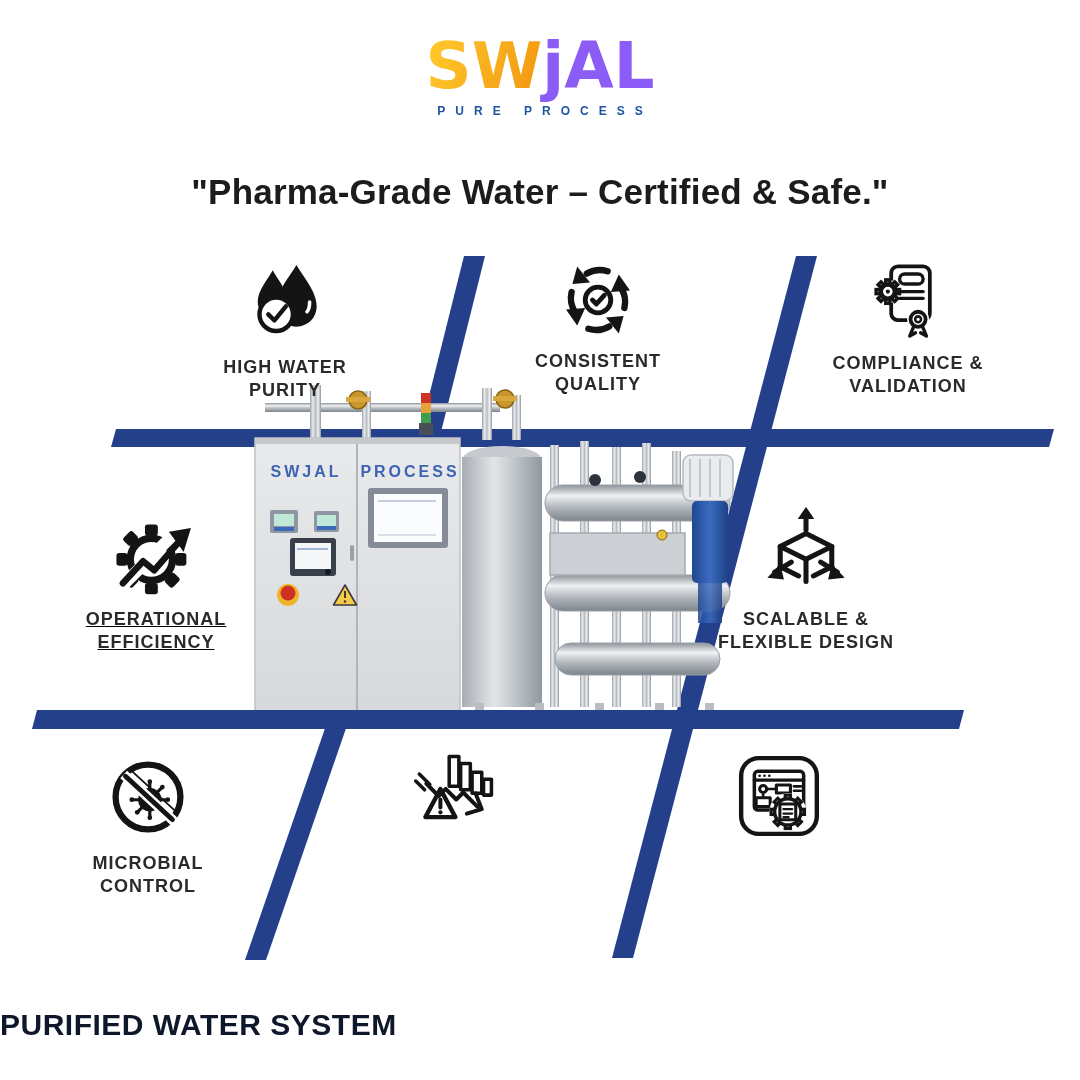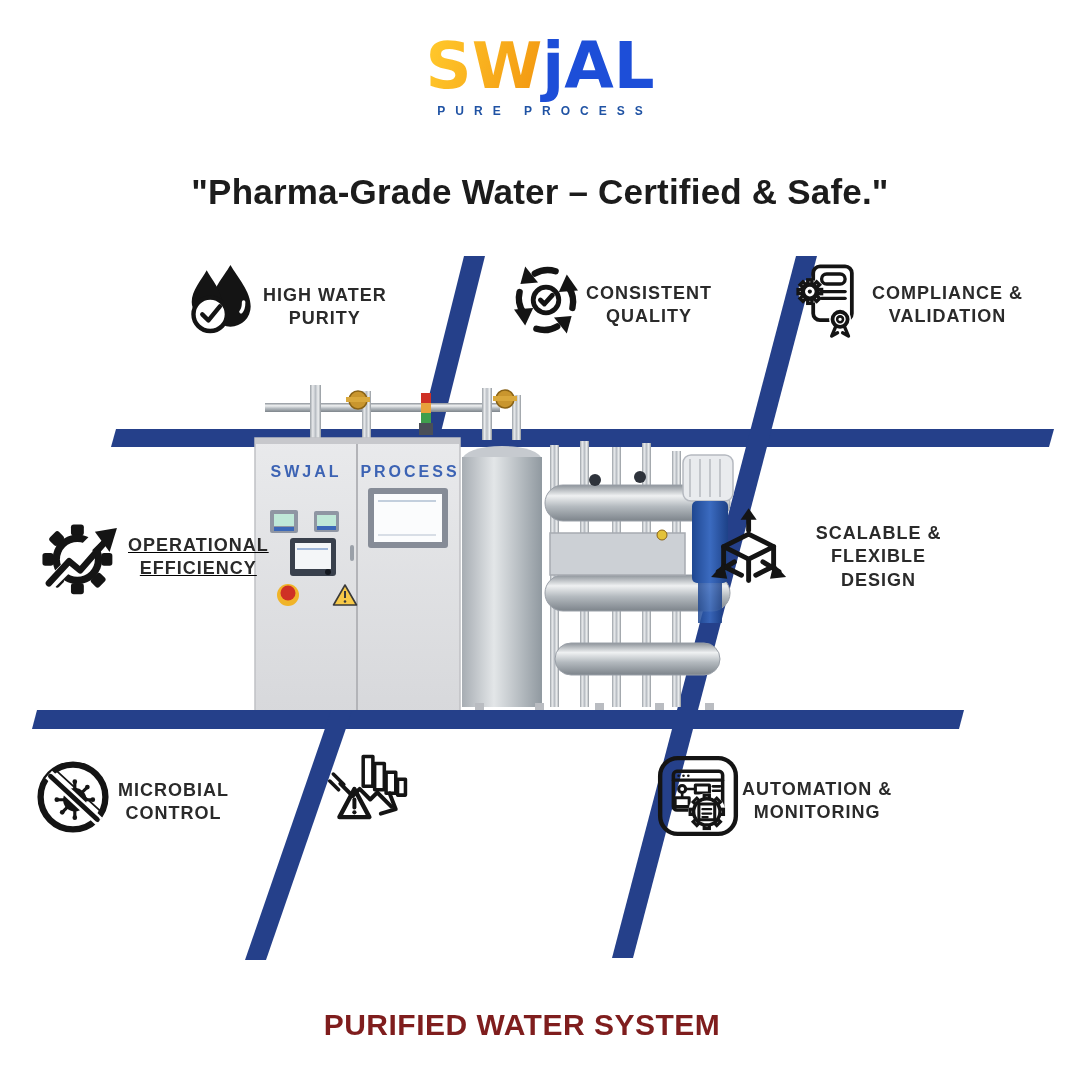--- a/index.html
+++ b/index.html
@@ -14,51 +14,51 @@
   
   .logo { position:absolute; left:0; top:34px; width:1080px; text-align:center; z-index:3; }
   .logo-word {
     font-family:"DejaVu Sans", sans-serif; font-weight:bold; font-size:64px;
     letter-spacing:0px; line-height:1;
   }
   .logo-sw {
     background:linear-gradient(110deg,#ffc62a 10%,#f39a12 90%);
     -webkit-background-clip:text; background-clip:text; color:transparent;
   }
-  .logo-jal { color:#1d4ed8; }
+  .logo-jal { color:#8b5cf6; }
   .logo-tagline {
     margin-top:6px; color:#2053a4; font-size:12px; font-weight:bold;
     letter-spacing:10px; text-indent:10px;
   }
 
   
   .headline {
     position:absolute; left:0; top:172px; width:1080px; text-align:center; z-index:3;
     font-size:35px; font-weight:bold; color:#1c1c1c; letter-spacing:0.2px;
   }
   .footer-title {
-    position:absolute; left:0; top:1008px; width:1044px; text-align:center; z-index:3;
-    font-size:30px; font-weight:bold; color:#7f1d1d; letter-spacing:0.5px;
+    position:absolute; left:0; top:1008px; width:1044px; text-align:left; z-index:3;
+    font-size:30px; font-weight:bold; color:#0f172a; letter-spacing:0.5px;
   }
 
   
   .feature {
-    position:absolute; display:flex; flex-direction:row; align-items:center;
+    position:absolute; display:flex; flex-direction:column; align-items:center;
     z-index:3; text-align:center;
   }
   .feature .icon { display:block; }
   .feature .label {
     margin-top:10px; font-size:18px; font-weight:600; color:#2a2a2a;
     letter-spacing:1px; line-height:1.3; white-space:pre-line;
   }
   #f-purity       { left:175px; top:258px; width:220px; }
-  #f-quality      { left:506px; top:260px; width:220px; }
+  #f-quality      { left:488px; top:260px; width:220px; }
   #f-compliance   { left:788px; top:258px; width:240px; }
   #f-efficiency   { left:36px;  top:506px; width:240px;text-decoration:underline; }
-  #f-scalable     { left:704px; top:506px; width:260px; }
+  #f-scalable     { left:676px; top:506px; width:260px; }
   #f-microbial    { left:28px;  top:752px; width:240px; }
   #f-contamination{ left:328px; top:752px; width:260px; }
   #f-automation   { left:654px; top:752px; width:250px; }
 
   svg .stroke { fill:none; stroke:#141414; stroke-linecap:round; stroke-linejoin:round; }
   svg .fillb  { fill:#141414; }
 
   
   .machine { position:absolute; left:250px; top:385px; width:500px; height:345px; z-index:1; }
   .machine text {
@@ -384,17 +384,15 @@
         <rect x="57" y="49" width="6" height="6" transform="rotate(270 60 68)"></rect>
         <rect x="57" y="49" width="6" height="6" transform="rotate(315 60 68)"></rect>
       </g>
       <circle cx="60" cy="68" r="15" fill="#ffffff" stroke="#141414" stroke-width="4"></circle>
       <rect class="stroke" stroke-width="3.5" fill="#ffffff" x="51" y="59" width="18" height="18"></rect>
       <line class="stroke" stroke-width="2.5" x1="55" y1="65" x2="65" y2="65"></line>
       <line class="stroke" stroke-width="2.5" x1="55" y1="70" x2="65" y2="70"></line>
       <line class="stroke" stroke-width="2.5" x1="55" y1="74" x2="61" y2="74"></line>
     </g>
   </svg>
-  <div class="label">AUTOMATION &amp;
-MONITORING</div>
 </div>
 
 <div class="footer-title">PURIFIED WATER SYSTEM</div>
 
 </body></html>

